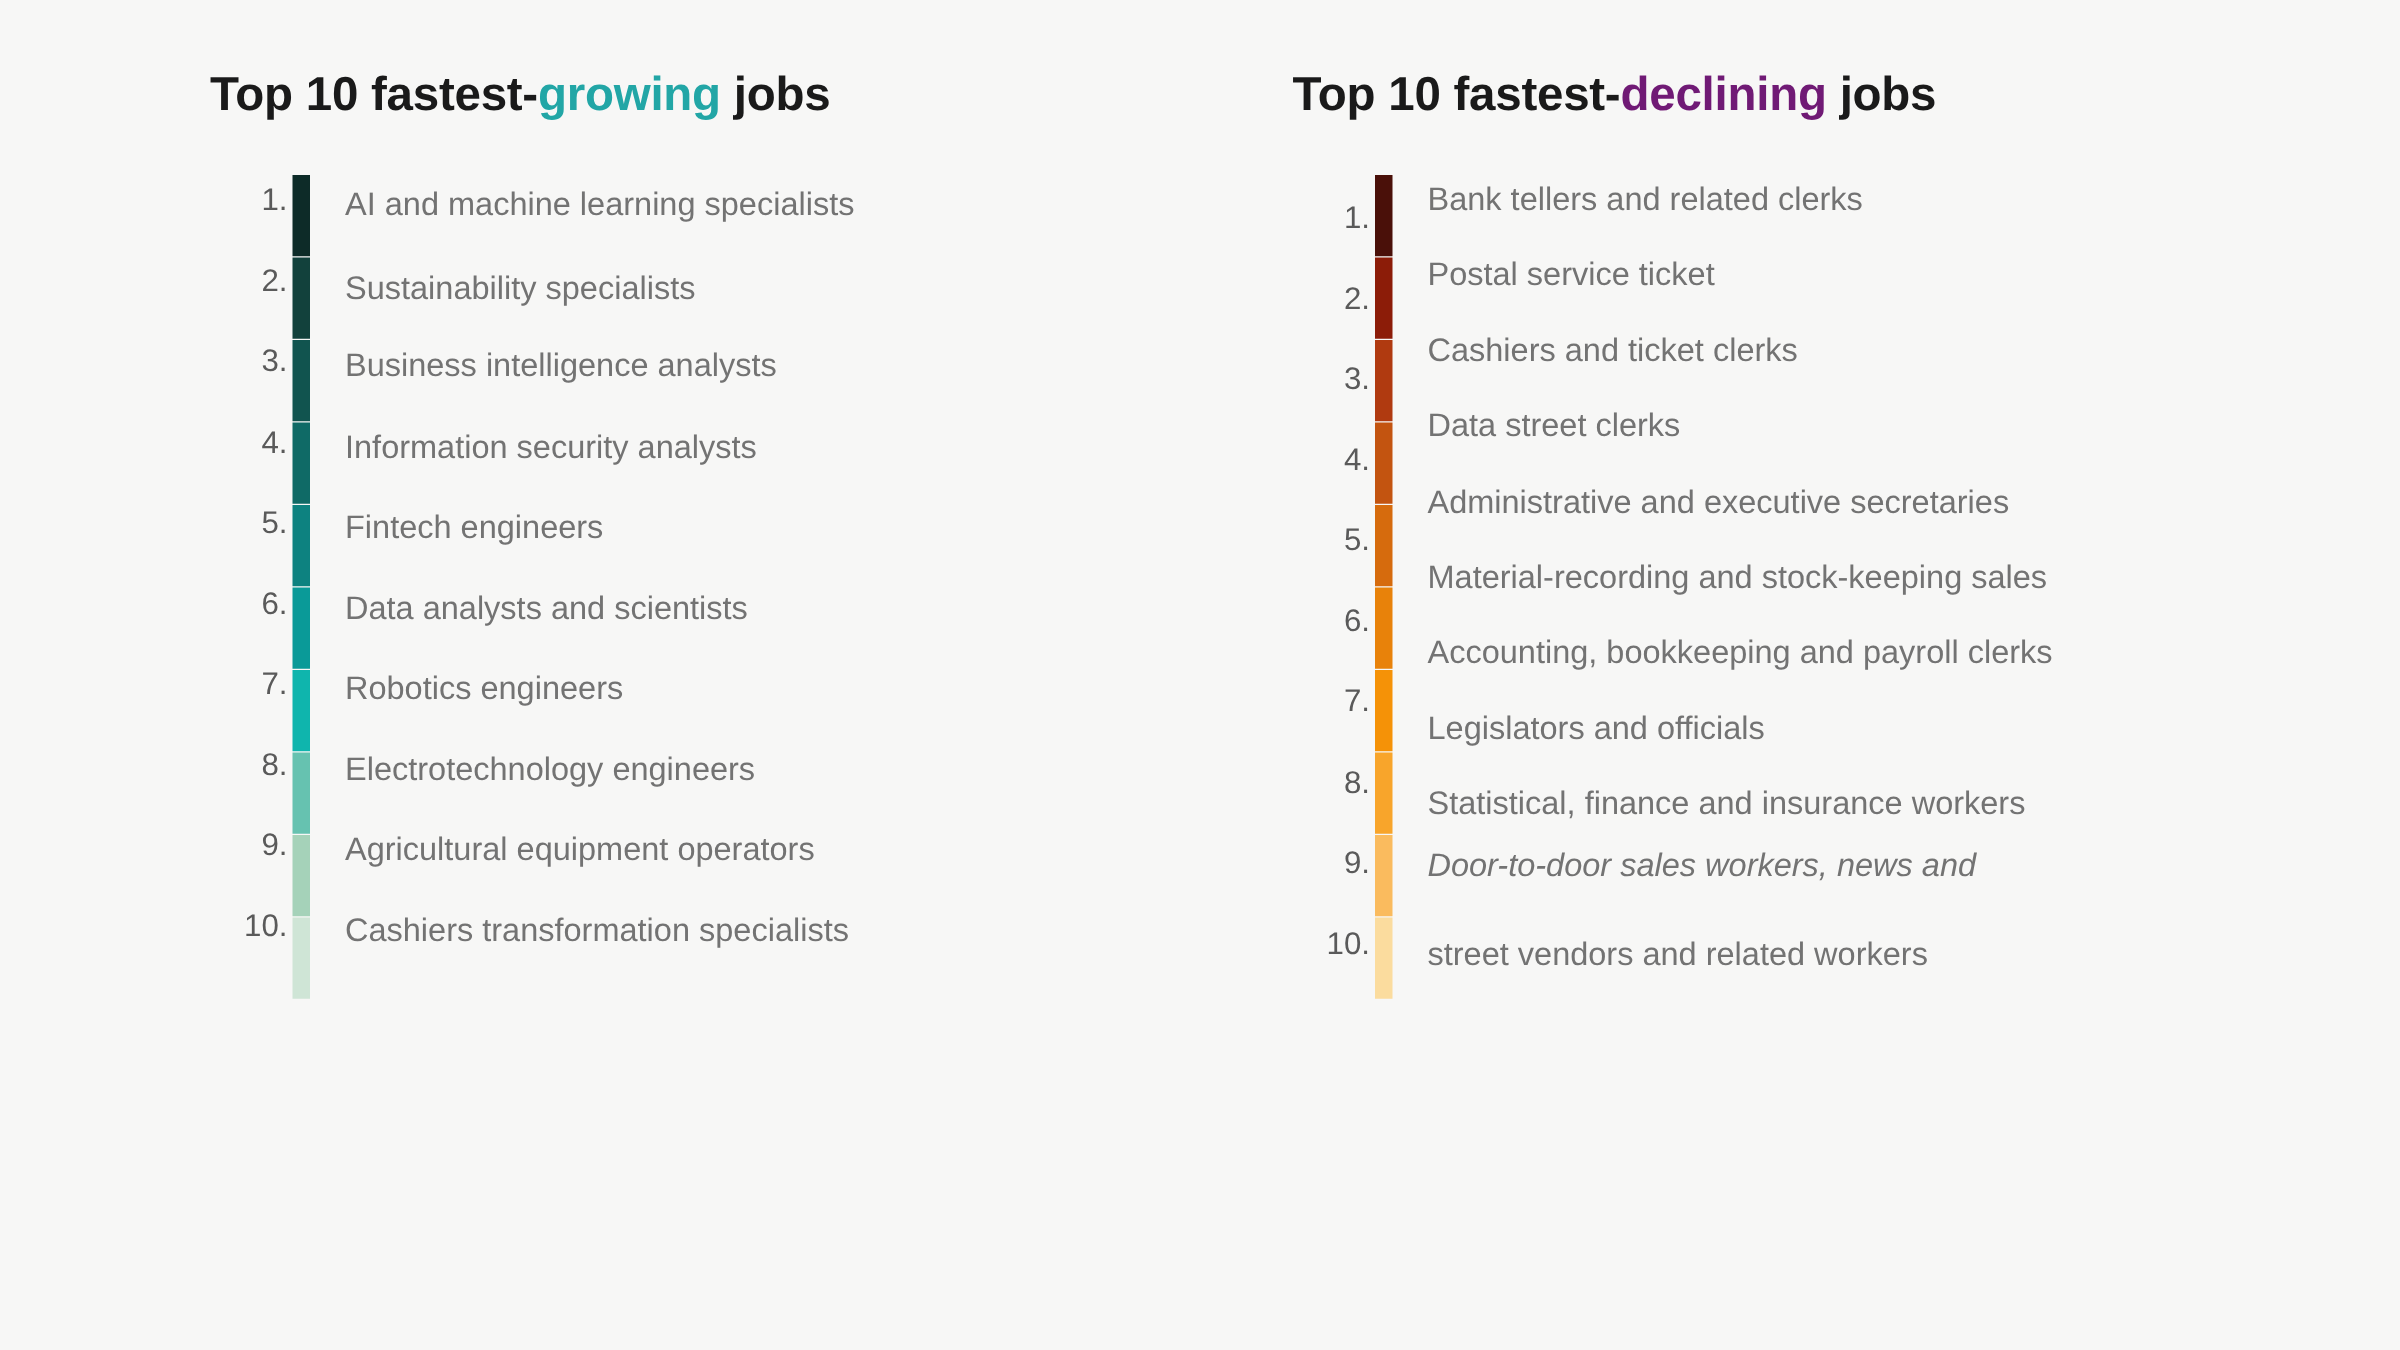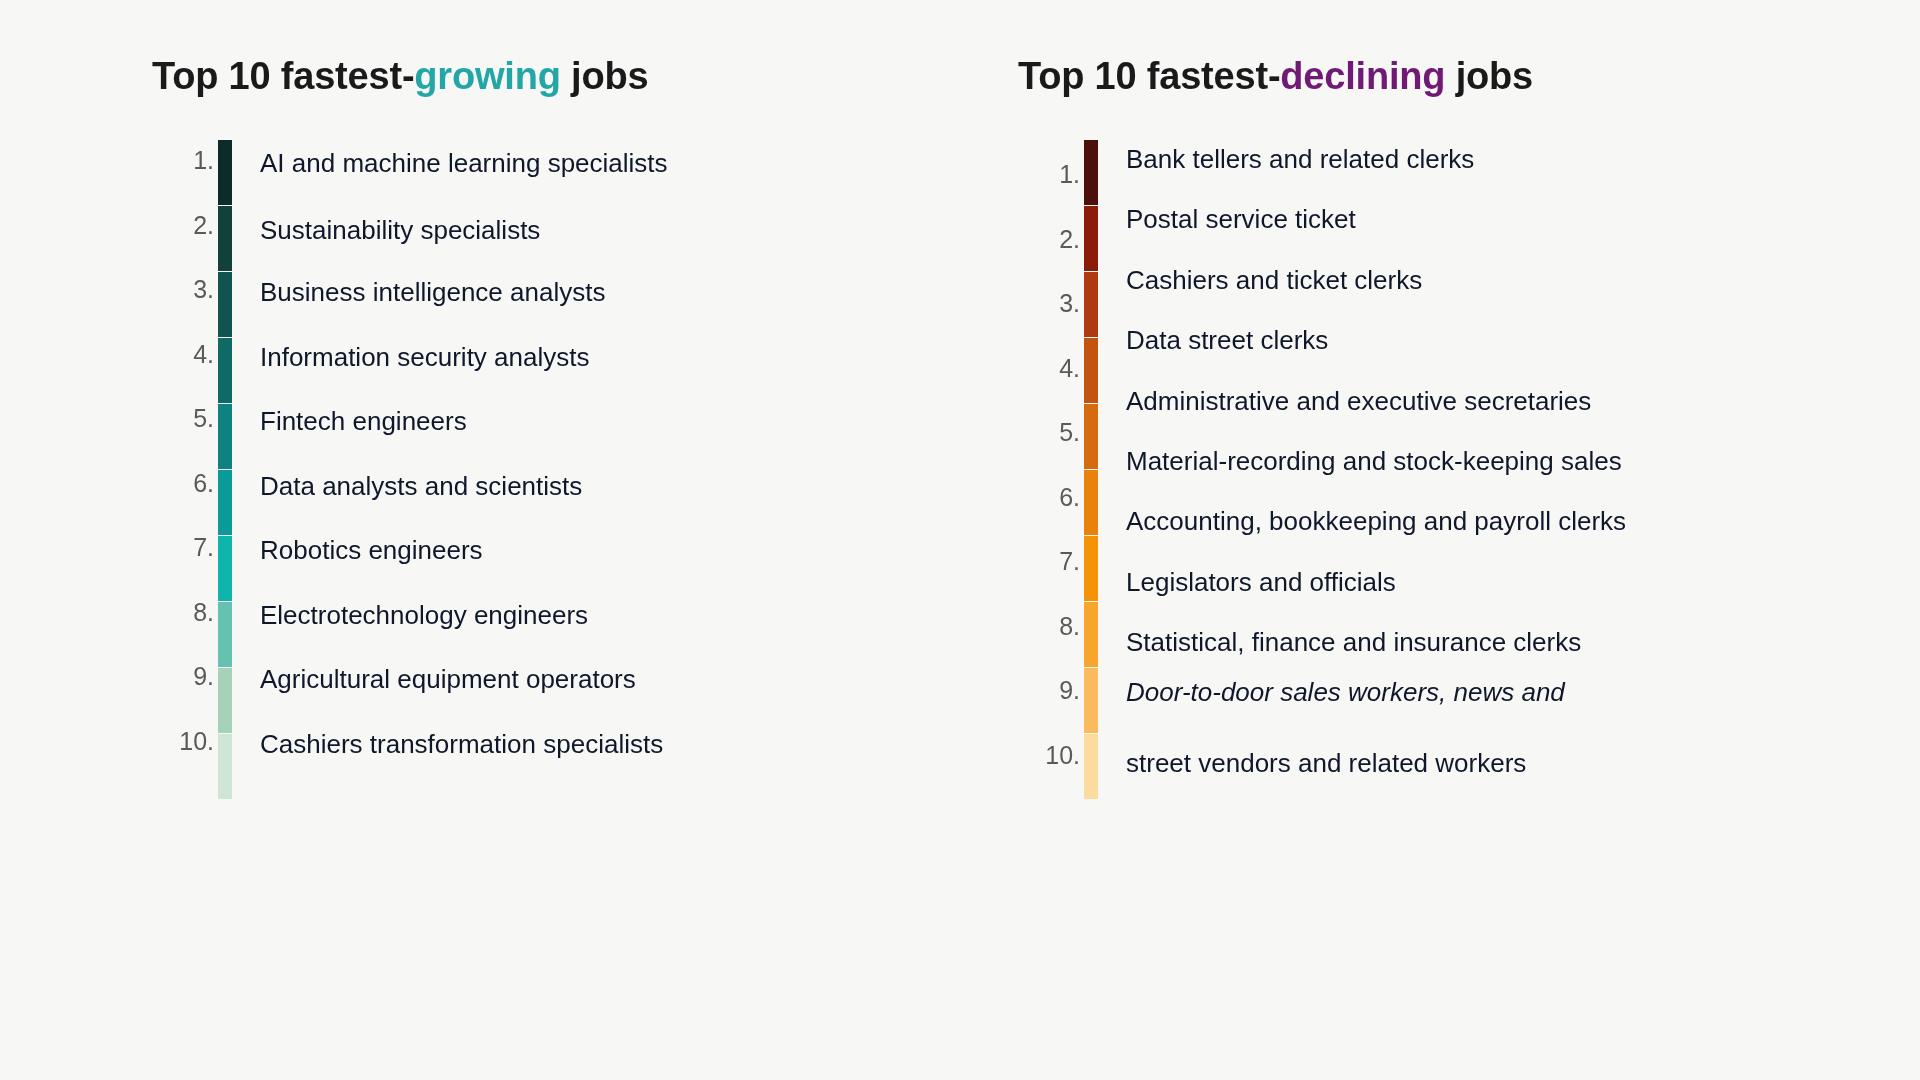--- a/index.html
+++ b/index.html
@@ -10,20 +10,21 @@
     width: 1920px;
     height: 1080px;
     background: #f7f7f6;
     font-family: "Liberation Sans", sans-serif;
     overflow: hidden;
   }
   .page {
     position: relative;
     width: 1732px;
     height: 1080px;
+    margin-left: 16px;
   }
   .panel {
     position: absolute;
     top: 0;
   }
   .panel-growing { left: 152px; width: 860px; }
   .panel-declining { left: 1018px; width: 870px; }
 
   .panel-title {
     position: absolute;
@@ -79,21 +80,21 @@
   .labels {
     position: absolute;
     left: 108px;
     top: 0;
     right: 0;
   }
   .label {
     position: absolute;
     left: 0;
     font-size: 26px;
-    color: #0f172a;
+    color: #737373;
     font-weight: 500;
     line-height: 1;
     white-space: nowrap;
   }
 </style>
 </head>
 <body style="background: rgb(247, 247, 246);">
 
 <div class="page">
 
@@ -172,20 +173,20 @@
         </div>
       <div class="labels">
           <div class="label" style="top: 6px;">Bank tellers and related clerks</div>
           <div class="label" style="top: 66.4px;">Postal service ticket</div>
           <div class="label" style="top: 126.8px;">Cashiers and ticket clerks</div>
           <div class="label" style="top: 187.2px;">Data street clerks</div>
           <div class="label" style="top: 247.6px;">Administrative and executive secretaries</div>
           <div class="label" style="top: 308px;">Material-recording and stock-keeping sales</div>
           <div class="label" style="top: 368.4px;">Accounting, bookkeeping and payroll clerks</div>
           <div class="label" style="top: 428.8px;">Legislators and officials</div>
-          <div class="label" style="top: 489.2px;">Statistical, finance and insurance clerks</div>
+          <div class="label" style="top: 489.2px;">Statistical, finance and insurance workers</div>
           <div class="label" style="top: 539px; font-style: italic;">Door-to-door sales workers, news and</div>
           <div class="label" style="top: 610px;">street vendors and related workers</div>
         </div>
     </div>
   </div>
 
 </div>
 
 </body></html>

